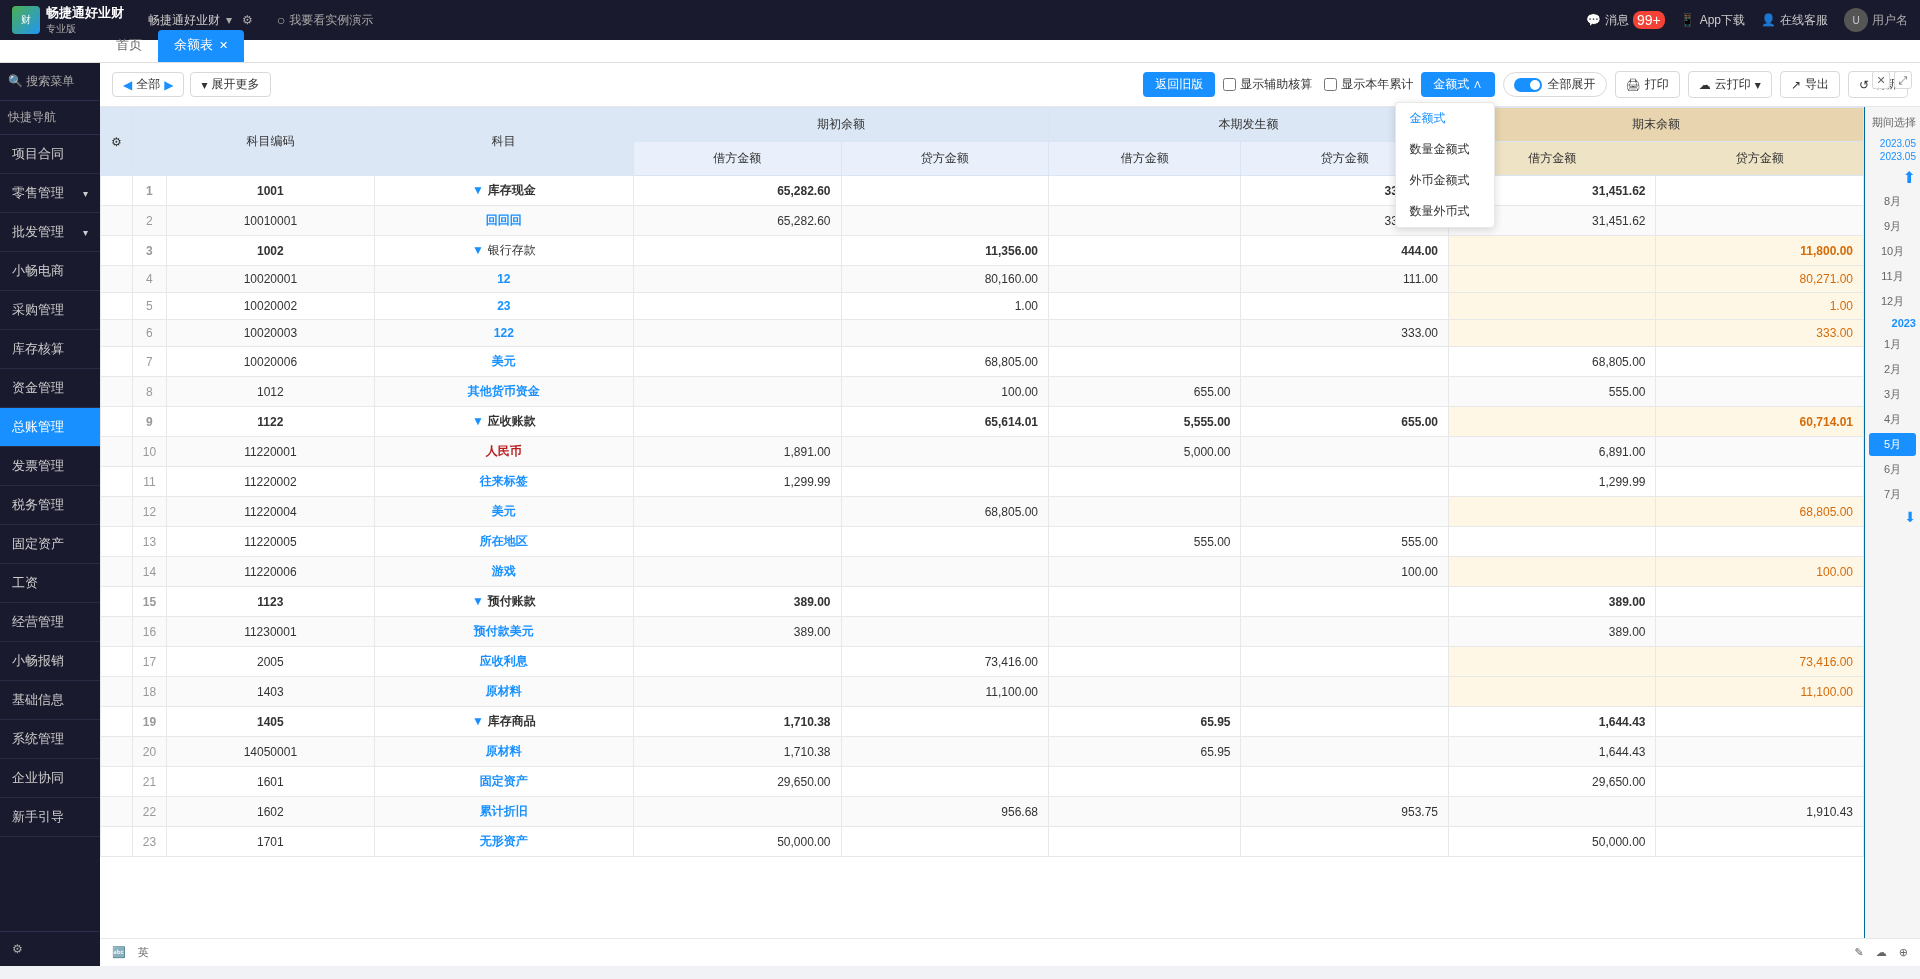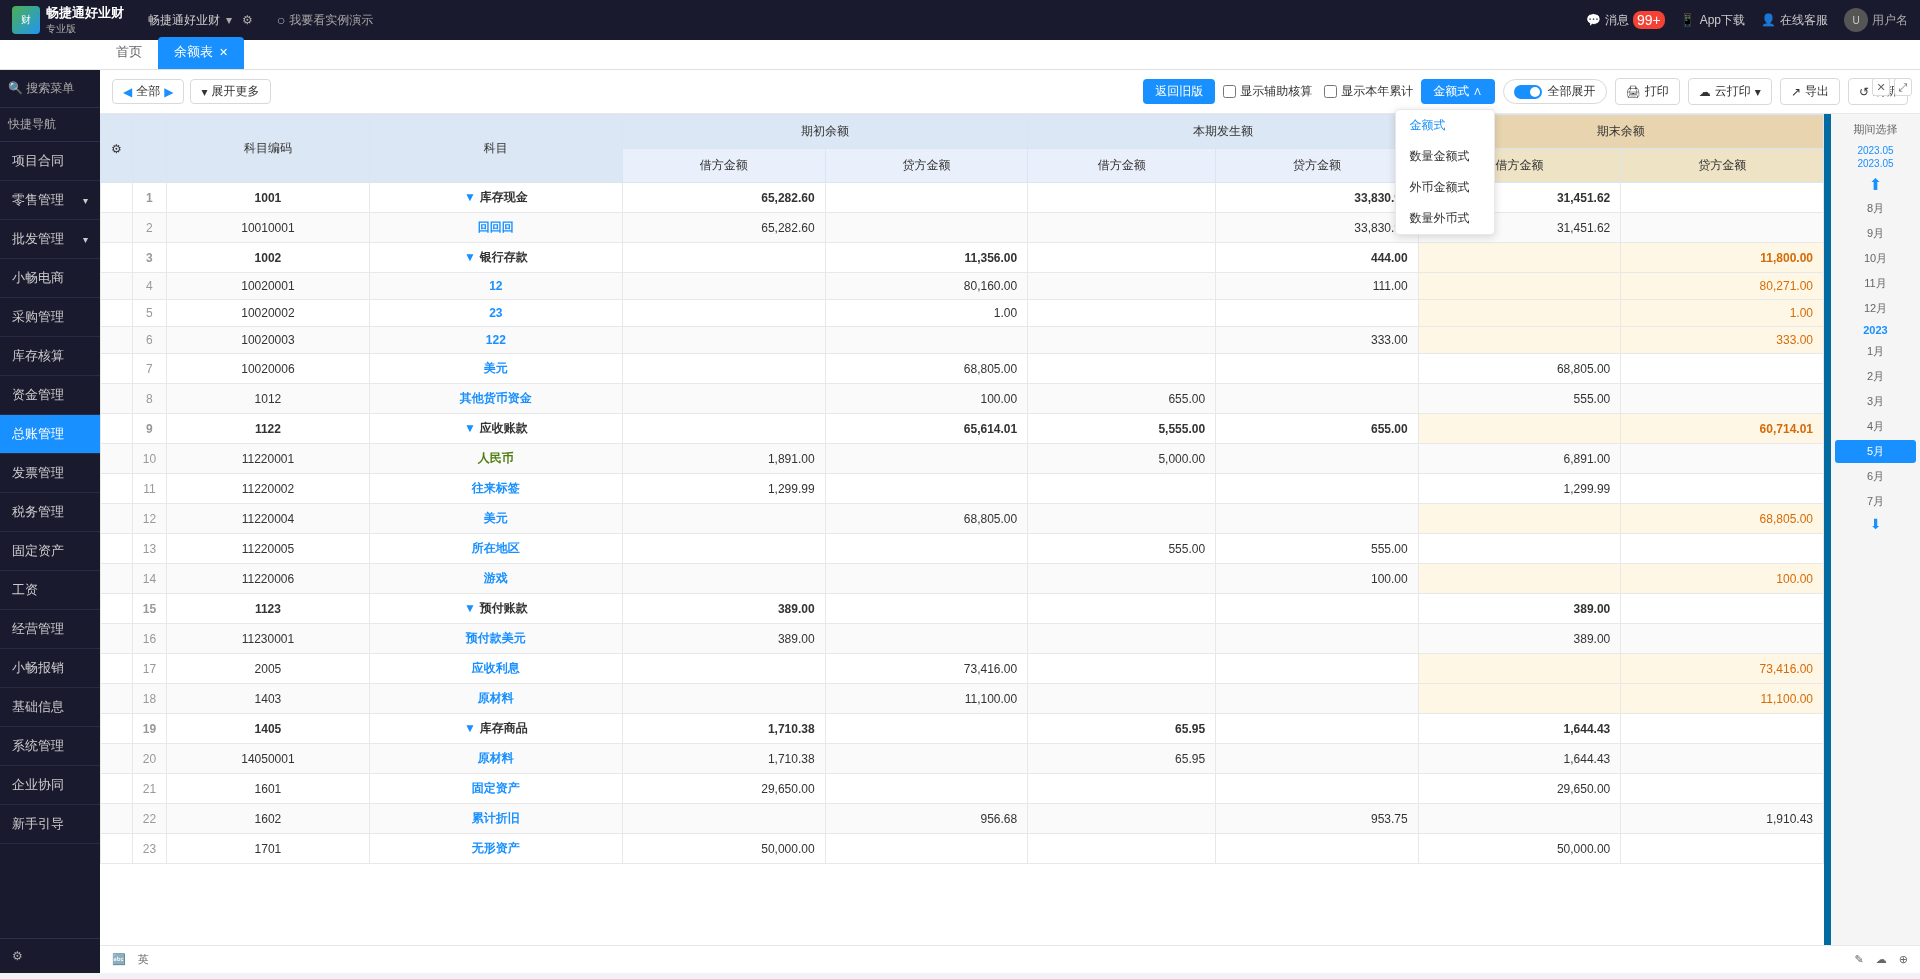--- a/index.html
+++ b/index.html
@@ -10,21 +10,21 @@
     .top-bar-left { display: flex; align-items: center; gap: 8px; }
     .app-logo { display: flex; align-items: center; gap: 6px; }
     .logo-icon { width: 28px; height: 28px; background: linear-gradient(135deg, #4CAF50, #2196F3); border-radius: 4px; display: flex; align-items: center; justify-content: center; font-size: 10px; color: #fff; }
     .app-name { font-size: 13px; font-weight: bold; color: #fff; }
     .app-edition { font-size: 10px; color: #aaa; }
     .top-bar-right { display: flex; align-items: center; gap: 16px; font-size: 12px; color: #ccc; }
     .top-right-item { display: flex; align-items: center; gap: 4px; cursor: pointer; }
     .badge { background: #f44336; color: #fff; border-radius: 8px; padding: 1px 4px; font-size: 14px; }
 
     
-    .tab-bar { height: 30px; background: #fff; border-bottom: 1px solid #e0e0e0; display: flex; align-items: flex-end; padding-left: 100px; }
+    .tab-bar { height: 23px; background: #fff; border-bottom: 1px solid #e0e0e0; display: flex; align-items: flex-end; padding-left: 100px; }
     .tab { padding: 6px 16px; cursor: pointer; font-size: 13px; color: #666; border-bottom: 2px solid transparent; }
     .tab.active { color: #fff; background: #1890ff; border-radius: 4px 4px 0 0; }
     .tab-home { color: #666; }
 
     
     .main-layout { display: flex; height: calc(979px - 40px - 36px); }
 
     
     .sidebar { width: 100px; background: #1a1a2e; color: #ccc; display: flex; flex-direction: column; }
     .sidebar-search { padding: 10px 8px; border-bottom: 1px solid #2d2d4e; font-size: 12px; color: #aaa; cursor: pointer; }
@@ -65,21 +65,21 @@
     td { padding: 6px 10px; border: 1px solid #e8e8e8; text-align: center; white-space: nowrap; }
     tr:nth-child(even) td { background: #fafafa; }
     .col-code { font-size: 12px; }
     .col-name a { color: #1890ff; text-decoration: none; }
     .col-name { font-weight: bold; }
     .num-right { text-align: right; }
     .highlight-yellow { background: #fff7e6 !important; color: #d46b08; }
     .row-parent td { font-weight: bold; }
 
     
-    .right-panel { width: 96px; background: #f5f5f5; border-left: 7px solid #0369a1; display: flex; flex-direction: column; align-items: center; padding: 8px 4px; font-size: 11px; }
+    .right-panel { width: 56px; background: #f5f5f5; border-left: 1px solid #0369a1; display: flex; flex-direction: column; align-items: flex-end; padding: 8px 4px; font-size: 11px; }
     .right-panel-title { font-size: 11px; color: #666; margin-bottom: 8px; text-align: center; }
     .month-item { padding: 4px 8px; margin: 1px 0; cursor: pointer; border-radius: 3px; color: #666; font-size: 11px; width: 100%; text-align: center; }
     .month-item.active { background: #1890ff; color: #fff; border-radius: 3px; }
     .year-label { font-size: 11px; font-weight: bold; color: #333; margin: 4px 0; }
     .expand-months { cursor: pointer; color: #1890ff; font-size: 16px; text-align: center; margin: 2px 0; }
     .collapse-months { cursor: pointer; color: #1890ff; font-size: 14px; text-align: center; margin: 2px 0; }
 
     
     .status-bar { height: 28px; background: #fff; border-top: 1px solid #e8e8e8; display: flex; align-items: center; padding: 0 12px; gap: 12px; font-size: 11px; color: #666; }
     .ctrl-btn { width: 18px; height: 18px; border: 1px solid #d9d9d9; border-radius: 3px; display: flex; align-items: center; justify-content: center; cursor: pointer; font-size: 11px; background: #fff; color: #666; }
@@ -321,21 +321,21 @@
       <td class="num-right"></td>
       <td class="num-right"></td>
       <td class="num-right">33,830.98</td>
       <td class="num-right">31,451.62</td>
       <td class="num-right"></td>
     </tr>
               <tr class="row-parent">
       <td class="row-no"></td>
       <td class="row-no">3</td>
       <td class="col-code">1002</td>
-      <td class="col-name" style="font-weight:bold;"><span style="color:#1890ff; margin-right:4px;">▼</span>银行存款</td>
+      <td class="col-name" style="font-weight:normal;"><span style="color:#1890ff; margin-right:4px;">▼</span>银行存款</td>
       <td class="num-right"></td>
       <td class="num-right">11,356.00</td>
       <td class="num-right"></td>
       <td class="num-right">444.00</td>
       <td class="num-right highlight-yellow"></td>
       <td class="num-right highlight-yellow">11,800.00</td>
     </tr>
               <tr>
       <td class="row-no"></td>
       <td class="row-no">4</td>
@@ -405,21 +405,21 @@
       <td class="num-right">65,614.01</td>
       <td class="num-right">5,555.00</td>
       <td class="num-right">655.00</td>
       <td class="num-right highlight-yellow"></td>
       <td class="num-right highlight-yellow">60,714.01</td>
     </tr>
               <tr>
       <td class="row-no"></td>
       <td class="row-no">10</td>
       <td class="col-code">11220001</td>
-      <td class="col-name" style=""><a href="#" style="color:#4d7c0f; text-decoration:none;">人民币</a></td>
+      <td class="col-name" style=""><a href="#" style="color:#b91c1c; text-decoration:none;">人民币</a></td>
       <td class="num-right">1,891.00</td>
       <td class="num-right"></td>
       <td class="num-right">5,000.00</td>
       <td class="num-right"></td>
       <td class="num-right">6,891.00</td>
       <td class="num-right"></td>
     </tr>
               <tr>
       <td class="row-no"></td>
       <td class="row-no">11</td>

